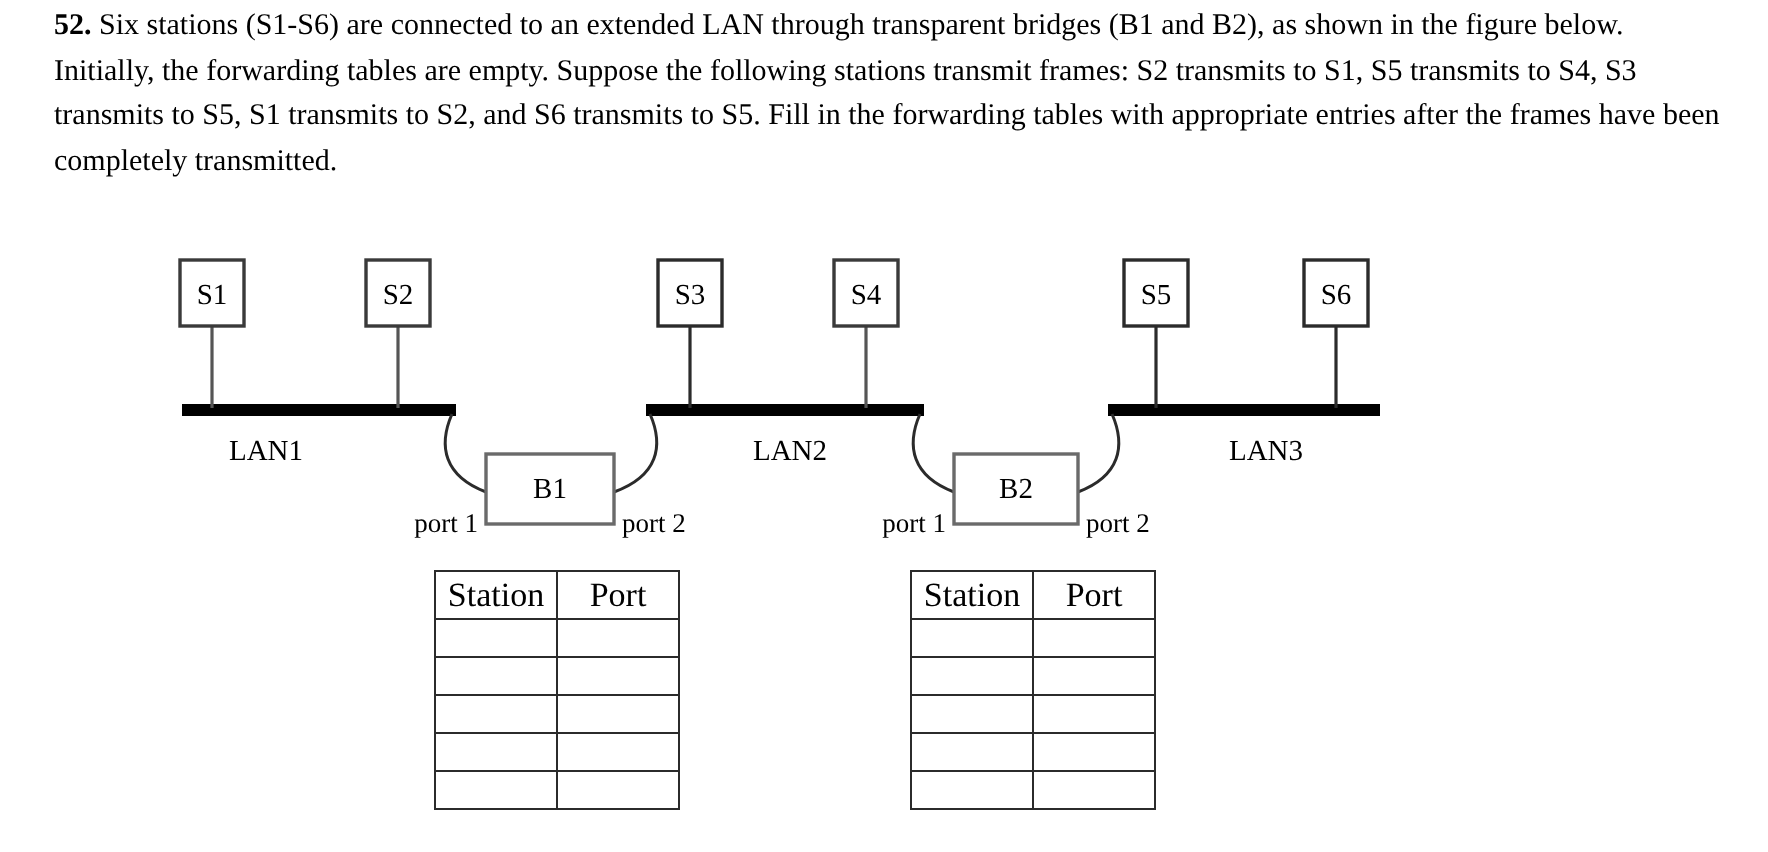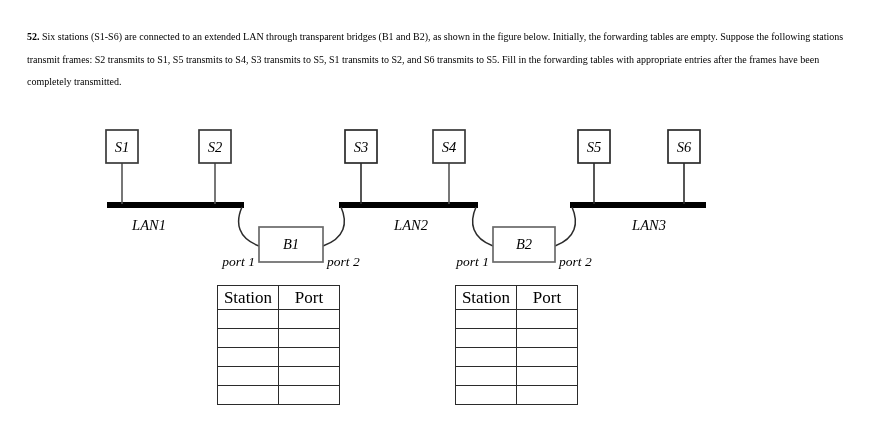--- a/index.html
+++ b/index.html
@@ -13,41 +13,40 @@
     position: relative;
     font-family: "Liberation Serif", "DejaVu Serif", serif;
     color: #000000;
     overflow: hidden;
   }
 
   
   #question-block {
     position: absolute;
     left: 27px;
-    top: 26px;
+    top: 2px;
     width: 836px;
-    font-size: 10px;
+    font-size: 15px;
     line-height: 22.5px;
     text-align: left;
   }
   #question-number {
     font-weight: bold;
   }
   #question-text {
     font-weight: normal;
   }
 
   
   #diagram {
     position: absolute;
-    left: 16px;
+    left: 0;
     top: 118px;
     width: 721px;
     height: 160px;
-    font-style: italic;
   }
   #diagram svg { display: block; }
 
   
   .fwd-table {
     position: absolute;
     border-collapse: collapse;
     font-size: 17px;
     background: #ffffff;
   }

